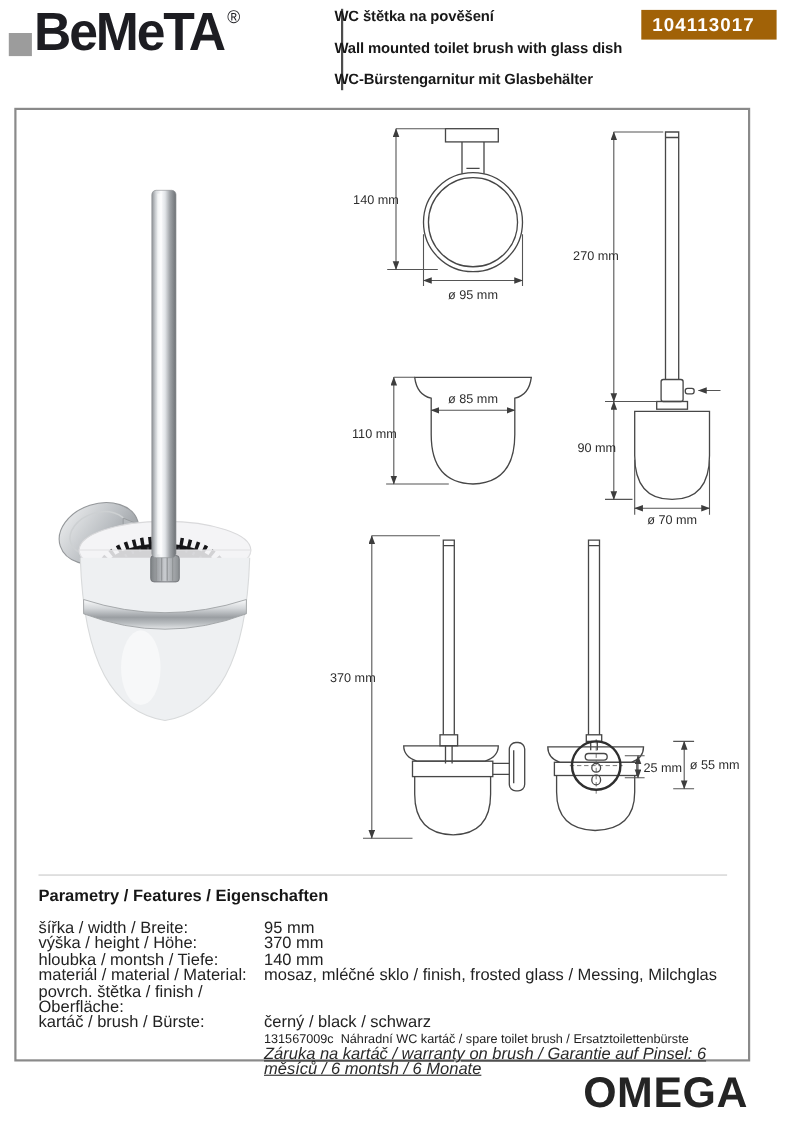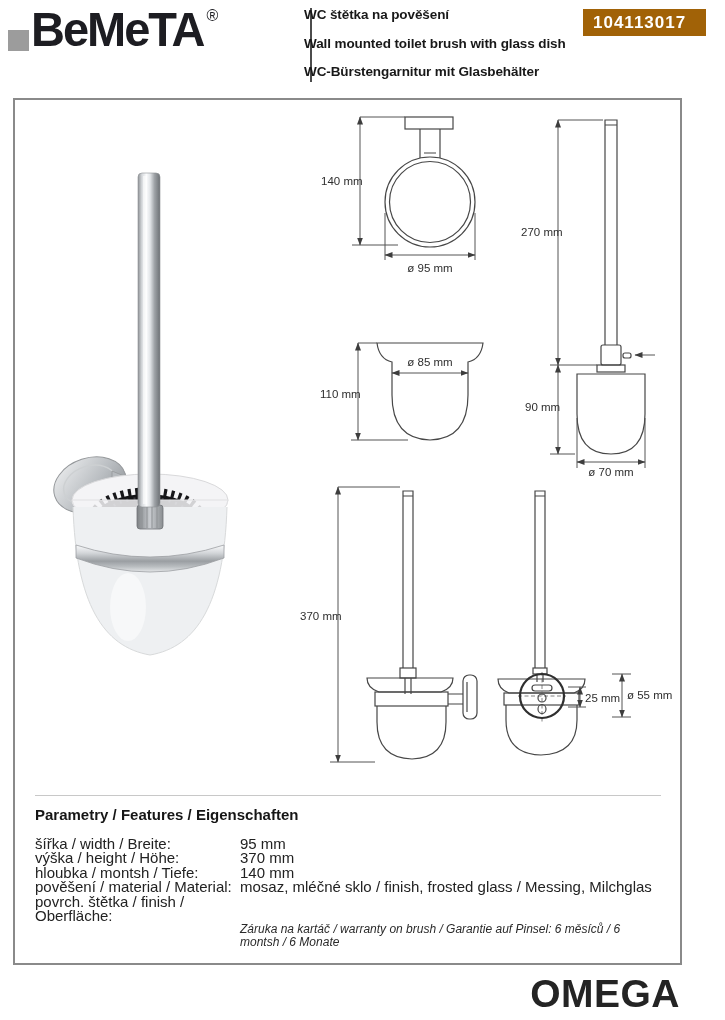--- a/index.html
+++ b/index.html
@@ -27,21 +27,21 @@
   .outline{fill:none;stroke:#474747;stroke-width:1.2;}
   .dim{fill:none;stroke:#555;stroke-width:1;}
   .dashed{fill:none;stroke:#666;stroke-width:0.8;stroke-dasharray:4 2.5;}
   
   .features{position:absolute;left:35px;top:806px;width:622px;}
   .features-heading{font-size:15px;font-weight:700;color:#161616;margin-bottom:14px;}
   .feature-row{display:flex;font-size:15px;line-height:14.4px;color:#222;}
   .feature-label{width:205px;flex:none;}
   .feature-value{flex:1;}
   .spare-line{margin-left:205px;font-size:11.5px;line-height:14.4px;color:#222;white-space:pre-wrap;}
-  .warranty-line{margin-left:205px;font-size:12px;font-style:italic;line-height:13px;color:#2a2a2a;}
+  .warranty-line{margin-left:205px;font-size:15px;font-style:italic;line-height:13px;color:#2a2a2a;text-decoration:underline;}
   
   .series-name{position:absolute;right:45px;top:972px;font-size:39px;font-weight:700;
                letter-spacing:0.5px;color:#242424;}
 </style>
 </head>
 <body>
 
 <div class="page">
 
   <svg width="0" height="0" style="position:absolute">
@@ -229,24 +229,29 @@
     </div>
     <div class="feature-row">
       <div class="feature-label">výška / height / Höhe:</div>
       <div class="feature-value">370 mm</div>
     </div>
     <div class="feature-row">
       <div class="feature-label">hloubka / montsh / Tiefe:</div>
       <div class="feature-value">140 mm</div>
     </div>
     <div class="feature-row">
-      <div class="feature-label">pověšení / material / Material:</div>
+      <div class="feature-label">materiál / material / Material:</div>
       <div class="feature-value">mosaz, mléčné sklo / finish, frosted glass / Messing, Milchglas</div>
     </div>
     <div class="feature-row">
       <div class="feature-label">povrch. štětka / finish / Oberfläche:</div>
     </div>
+    <div class="feature-row">
+      <div class="feature-label">kartáč / brush / Bürste:</div>
+      <div class="feature-value">černý / black / schwarz</div>
+    </div>
+    <div class="spare-line">131567009c  Náhradní WC kartáč / spare toilet brush / Ersatztoilettenbürste</div>
     <div class="warranty-line">Záruka na kartáč / warranty on brush / Garantie auf Pinsel: 6 měsíců / 6 montsh / 6 Monate</div>
   </div>
 
   <div class="series-name">OMEGA</div>
 
 </div>
 
 </body></html>

